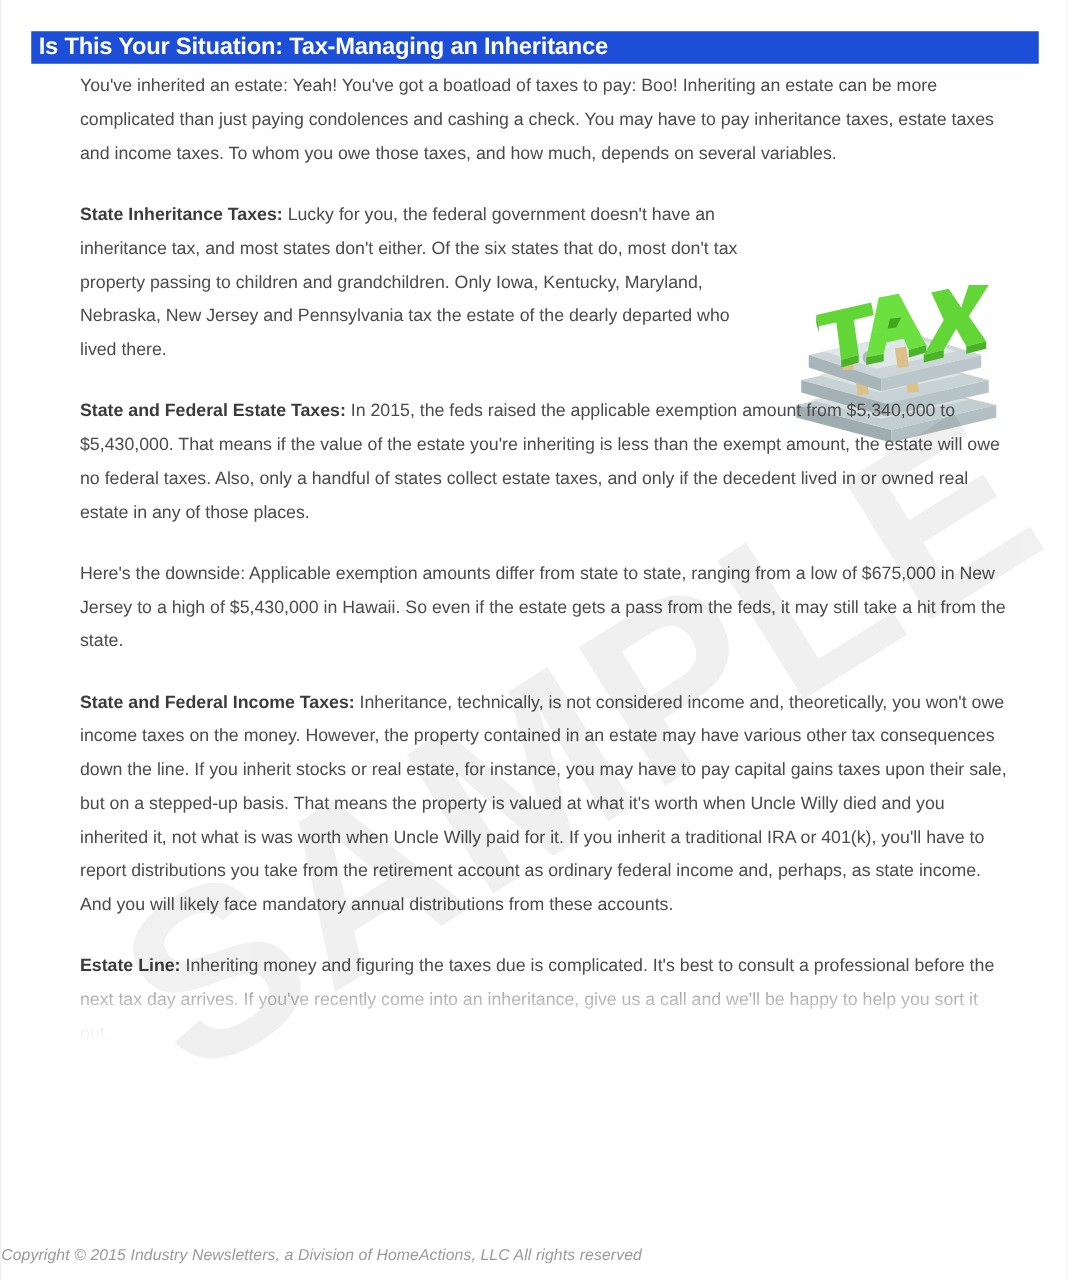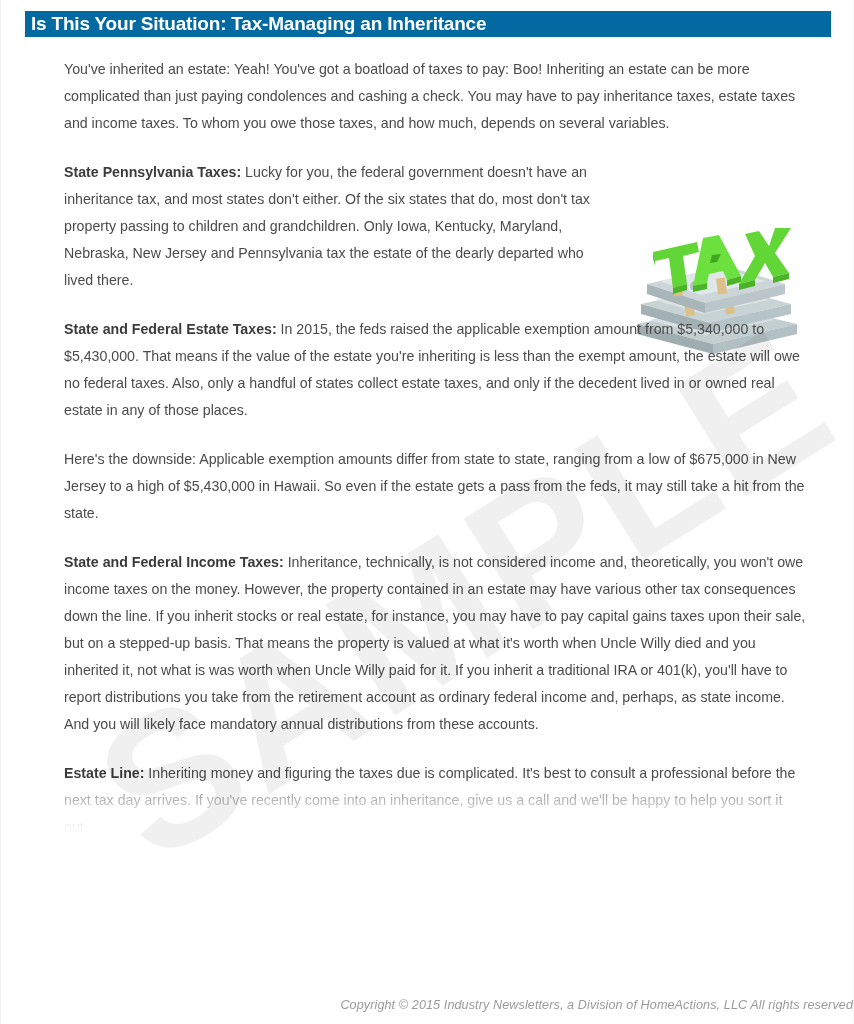--- a/index.html
+++ b/index.html
@@ -24,24 +24,24 @@
     border-left: 1px solid #f0f0f0;
     border-right: 1px solid #f7f7f7;
     background: #ffffff;
     overflow: hidden;
   }
 
   
   .header-bar {
     position: absolute;
     left: 24px;
-    top: 11px;
+    top: 25px;
     width: 806px;
     height: 26px;
-    background: #0369a1;
+    background: #1d4ed8;
     display: flex;
     align-items: center;
   }
   .header-title {
     color: #ffffff;
     font-size: 19px;
     font-weight: bold;
     letter-spacing: -0.2px;
     padding-left: 6px;
     white-space: nowrap;
@@ -127,21 +127,21 @@
         rgba(255,255,255,1) 80%);
     pointer-events: none;
   }
 
   
   .footer {
     position: absolute;
     left: 0;
     right: 0;
     bottom: 11px;
-    text-align: right;
+    text-align: left;
   }
   .footer-text {
     font-size: 12.6px;
     font-style: italic;
     color: #9a9a9a;
     letter-spacing: 0.1px;
   }
 </style>
 </head>
 <body>
@@ -204,21 +204,21 @@
   </div>
 
   <div class="content">
 
     <p class="para">
       <span>You've inherited an estate: Yeah! You've got a boatload of taxes to pay: Boo! Inheriting an estate can be more complicated than just paying condolences and cashing a check. You may have to pay inheritance taxes, estate taxes and income taxes. To whom you owe those taxes, and how much, depends on several variables.</span>
     </p>
 
 
     <p class="para narrow">
-      <span class="lead">State Pennsylvania Taxes:</span><span> Lucky for you, the federal government doesn't have an inheritance tax, and most states don't either. Of the six states that do, most don't tax property passing to children and grandchildren. Only Iowa, Kentucky, Maryland, Nebraska, New Jersey and Pennsylvania tax the estate of the dearly departed who lived there.</span>
+      <span class="lead">State Inheritance Taxes:</span><span> Lucky for you, the federal government doesn't have an inheritance tax, and most states don't either. Of the six states that do, most don't tax property passing to children and grandchildren. Only Iowa, Kentucky, Maryland, Nebraska, New Jersey and Pennsylvania tax the estate of the dearly departed who lived there.</span>
     </p>
 
     <p class="para">
       <span class="lead">State and Federal Estate Taxes:</span><span> In 2015, the feds raised the applicable exemption amount from $5,340,000 to $5,430,000. That means if the value of the estate you're inheriting is less than the exempt amount, the estate will owe no federal taxes. Also, only a handful of states collect estate taxes, and only if the decedent lived in or owned real estate in any of those places.</span>
     </p>
 
     <p class="para">
       <span>Here's the downside: Applicable exemption amounts differ from state to state, ranging from a low of $675,000 in New Jersey to a high of $5,430,000 in Hawaii. So even if the estate gets a pass from the feds, it may still take a hit from the state.</span>
     </p>
 

